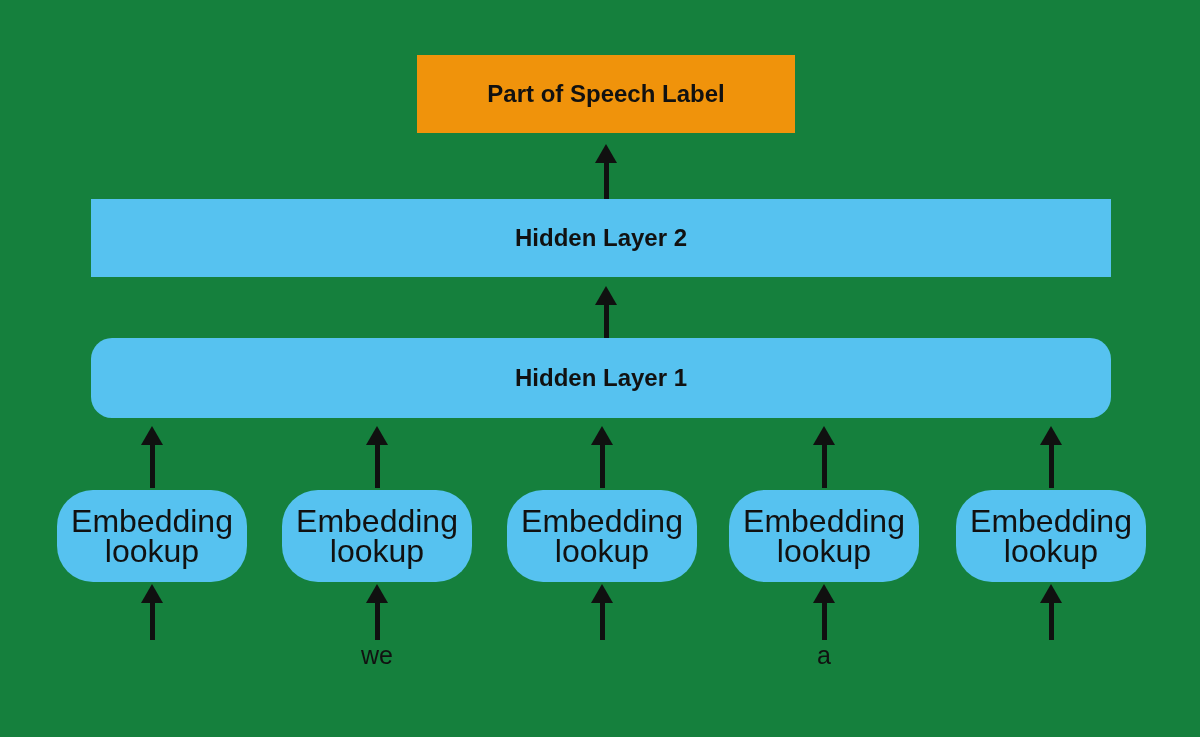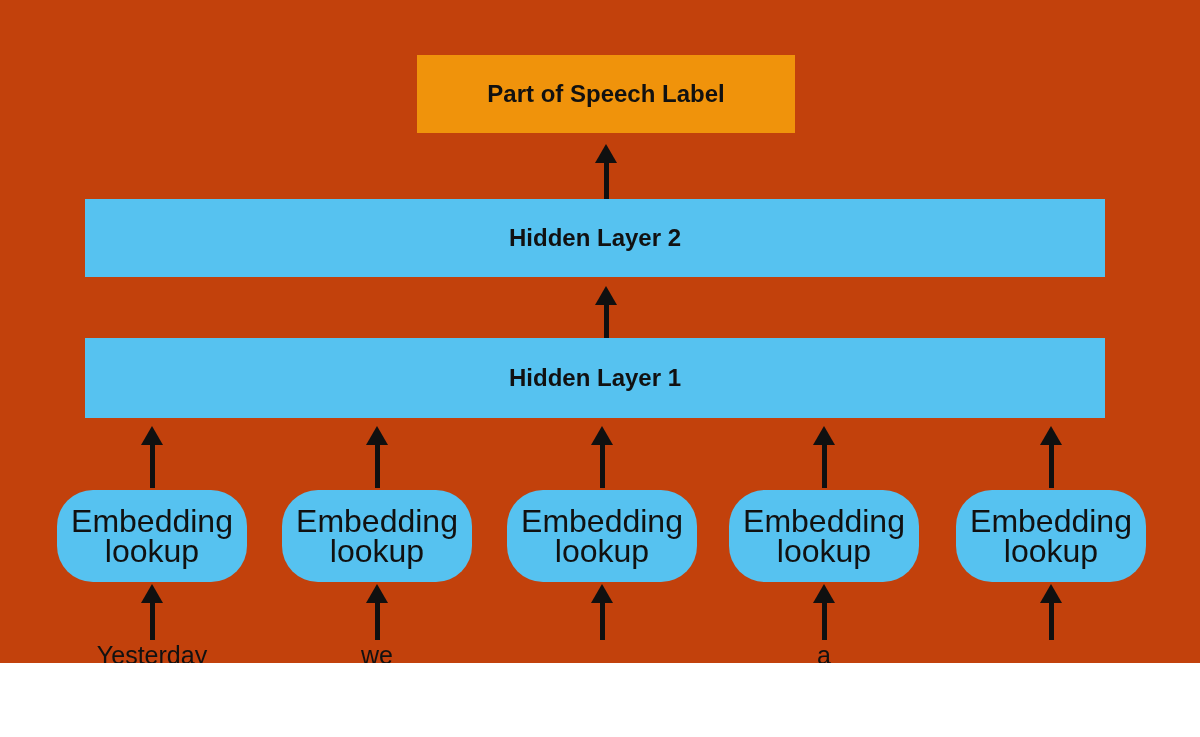--- a/index.html
+++ b/index.html
@@ -10,48 +10,48 @@
   }
   :root {
     --blue: #56C2F0;
     --orange: #F0930B;
     --arrow: #101010;
     --text: #111111;
   }
   .canvas {
     position: relative;
     width: 1200px;
-    height: 663px;
-    background: #c2410c;
+    height: 737px;
+    background: #15803d;
     overflow: hidden;
   }
   .box {
     position: absolute;
     display: flex;
     align-items: center;
     justify-content: center;
     text-align: center;
     color: var(--text);
   }
   .output-box {
     left: 417px; top: 55px;
     width: 378px; height: 78px;
     background: var(--orange);
     font-size: 24px;
     font-weight: 700;
   }
   .layer-bar {
-    left: 85px;
+    left: 91px;
     width: 1020px;
     background: var(--blue);
     font-size: 24px;
     font-weight: 700;
   }
   .layer-2 { top: 199px; height: 78px; }
-  .layer-1 { top: 338px; height: 80px; }
+  .layer-1 { top: 338px; height: 80px; border-radius: 21px; }
   .embed-box {
     top: 490px;
     width: 190px; height: 92px;
     background: var(--blue);
     border-radius: 36px;
     font-size: 32px;
     font-weight: 400;
     line-height: 30px;
     padding: 16px 8px;
     box-sizing: border-box;
@@ -181,17 +181,16 @@
   </div>
   <div class="arrow arrow-row-d ad-4">
     <div class="arrow-head"></div>
     <div class="arrow-stem"></div>
   </div>
   <div class="arrow arrow-row-d ad-5">
     <div class="arrow-head"></div>
     <div class="arrow-stem"></div>
   </div>
 
-  <div class="word word-1">Yesterday</div>
   <div class="word word-2">we</div>
   <div class="word word-4">a</div>
 
 </div>
 
 </body></html>

